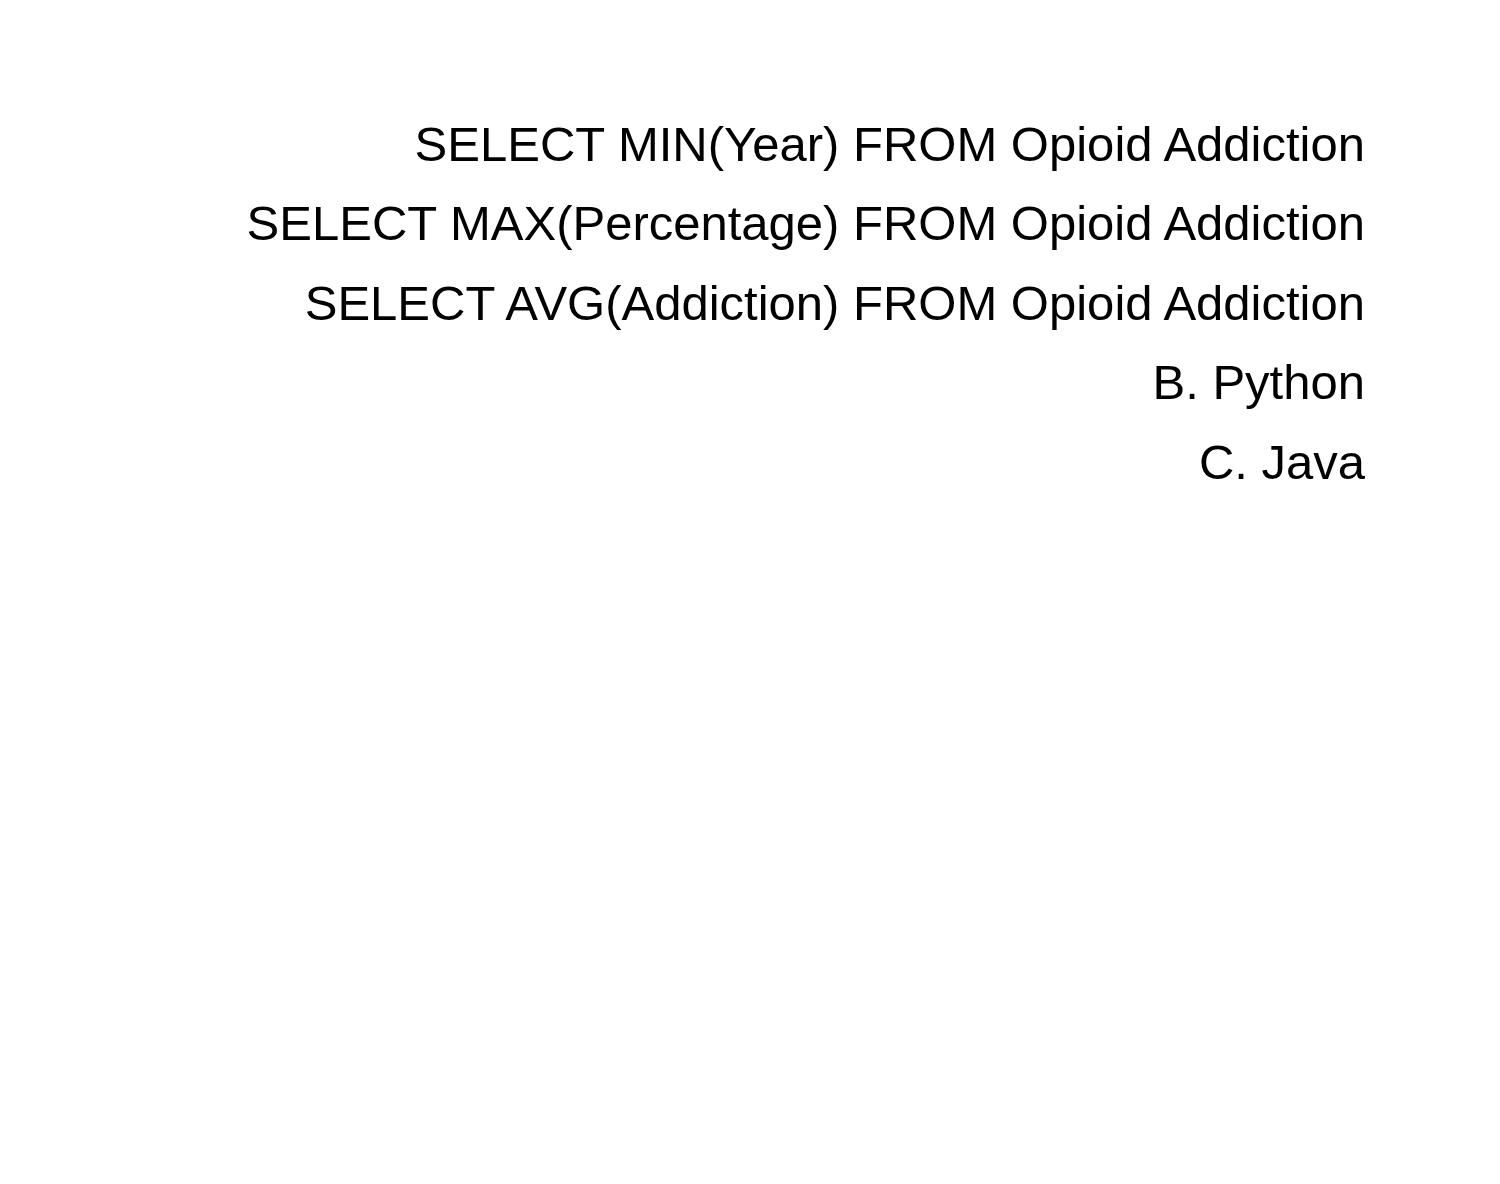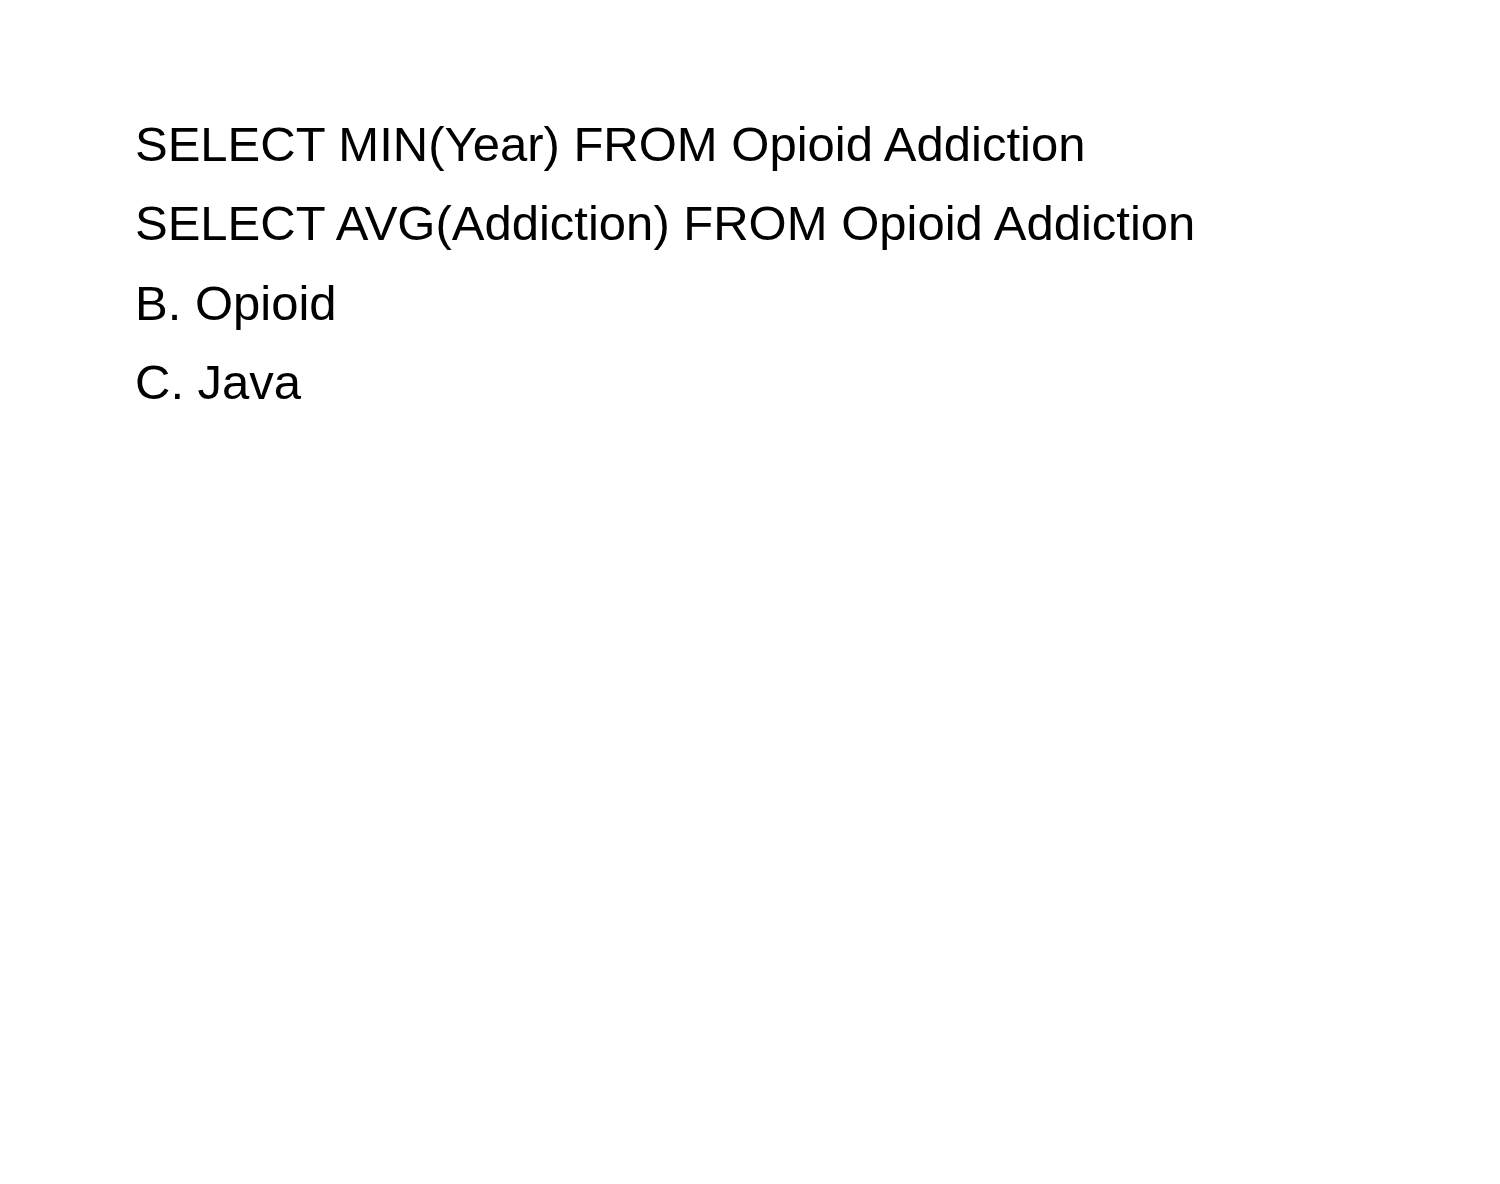--- a/index.html
+++ b/index.html
@@ -12,26 +12,28 @@
       height: 1184px;
       background: #ffffff;
       font-family: -apple-system, BlinkMacSystemFont, "Segoe UI", Helvetica, Arial, sans-serif;
       padding: 105px 135px;
     }
     .content {
       font-size: 49px;
       line-height: 1.62;
       color: #000000;
       font-weight: 400;
+      text-align: right;
     }
     .line {
       display: block;
     }
   </style>
 </head>
 <body>
 
 <div class="content">
   <span class="line">SELECT MIN(Year) FROM Opioid Addiction</span>
+  <span class="line">SELECT MAX(Percentage) FROM Opioid Addiction</span>
   <span class="line">SELECT AVG(Addiction) FROM Opioid Addiction</span>
-  <span class="line">B. Opioid</span>
+  <span class="line">B. Python</span>
   <span class="line">C. Java</span>
 </div>
 
 </body></html>

